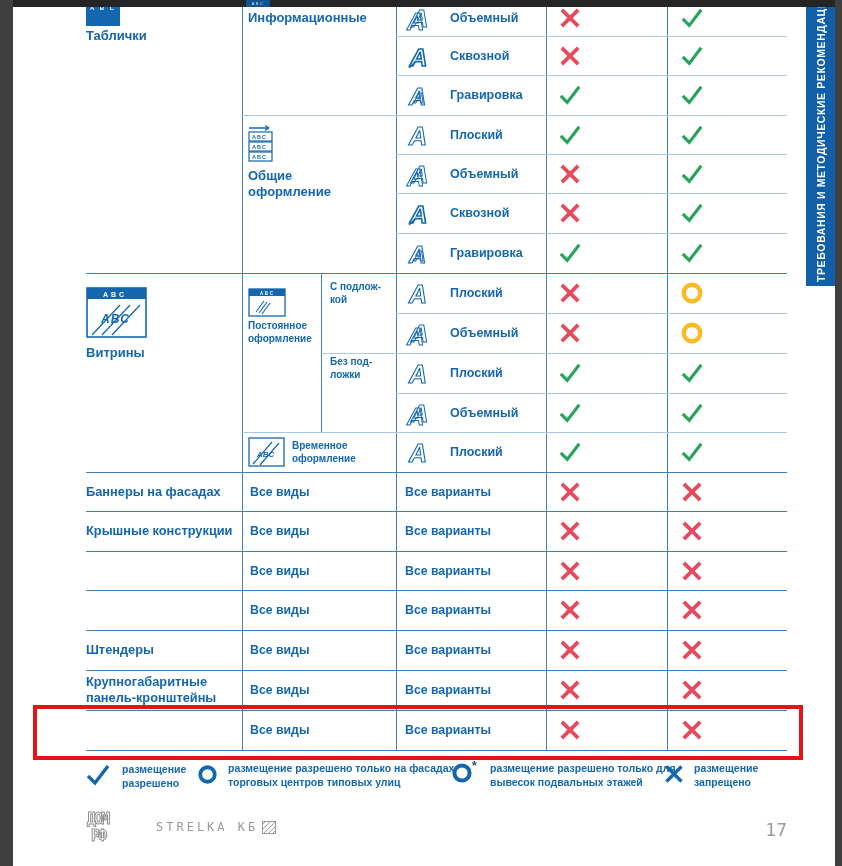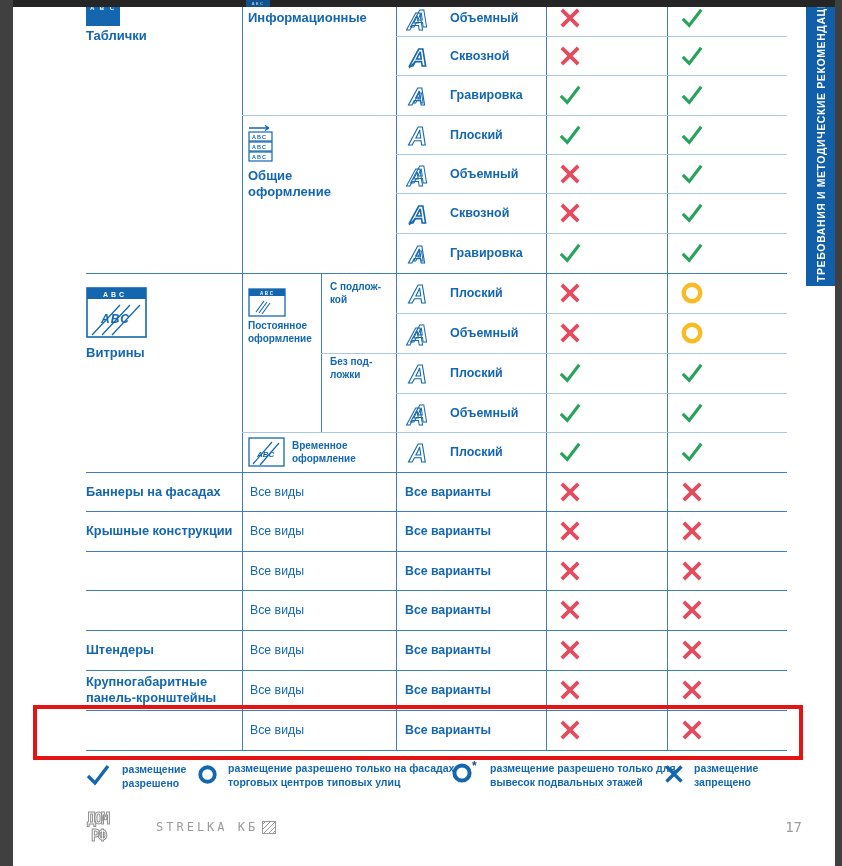--- a/index.html
+++ b/index.html
@@ -30,21 +30,21 @@
   .sublabel{position:absolute;left:364px;top:50%;transform:translateY(-50%);
             color:var(--accent-blue);font-size:12.5px;font-weight:bold;}
   .mark{position:absolute;top:50%;transform:translateY(-50%);width:24px;height:24px;}
   .mark svg{width:100%;height:100%;}
   .mpos1{left:472px;} .mpos2{left:594px;}
   .mk-check{color:var(--green);} .mk-cross{color:var(--red);}
   .mk-circle,.mk-circle-asterisk{color:var(--yellow);}
   .cat1{position:absolute;left:0;width:158px;top:50%;transform:translateY(-50%);
         color:var(--accent-blue);font-size:12.8px;font-weight:bold;line-height:1.25;}
   .c2{position:absolute;left:164px;top:50%;transform:translateY(-50%);color:var(--accent-blue);
-      font-size:12.3px;font-weight:400;}
+      font-size:12.3px;font-weight:700;}
   .c3{position:absolute;left:319px;top:50%;transform:translateY(-50%);color:var(--accent-blue);
       font-size:12.3px;font-weight:600;}
   .cell-label{position:absolute;color:var(--accent-blue);font-weight:bold;font-size:13px;line-height:1.25;}
   .cell-label.sm{font-size:10px;font-weight:600;}
   .iconbox{position:absolute;}
   
   .tab-icon{left:0;top:2px;width:34px;height:24px;background:var(--accent-blue);color:#fff;
             font-size:6px;letter-spacing:2px;text-align:center;line-height:13px;font-weight:bold;}
   .frag-icon{position:absolute;left:246px;top:0;width:24px;height:7px;background:#11528e;z-index:35;
              color:#cfe3f5;font-size:4px;letter-spacing:1.5px;text-align:center;line-height:8px;overflow:hidden;}
@@ -52,21 +52,21 @@
   .hl-box{position:absolute;left:33px;top:705px;width:762px;height:47px;border:4px solid var(--highlight);
           z-index:50;}
   
   .legend-item-icon{position:absolute;color:var(--accent-blue);}
   .legend-item-icon svg{width:100%;height:100%;}
   .legend-text{position:absolute;color:var(--accent-blue);font-size:10.5px;font-weight:600;line-height:1.3;}
   
   .footer-brand{position:absolute;left:156px;top:820px;color:var(--footer-gray);
        font-family:"DejaVu Sans Mono",monospace;font-size:12px;letter-spacing:3px;}
   .footer-hatch{position:absolute;left:262px;top:820px;width:14px;height:13px;}
-  .page-num{position:absolute;right:40px;top:819px;color:var(--footer-gray);font-size:14px;
+  .page-num{position:absolute;right:55px;top:819px;color:var(--footer-gray);font-size:18px;
        font-family:"DejaVu Sans Mono",monospace;}
   .domrf{position:absolute;left:86px;top:810px;width:38px;height:36px;}
 </style>
 </head>
 <body>
 
 <div id="screen">
 
   <div id="table">
 

